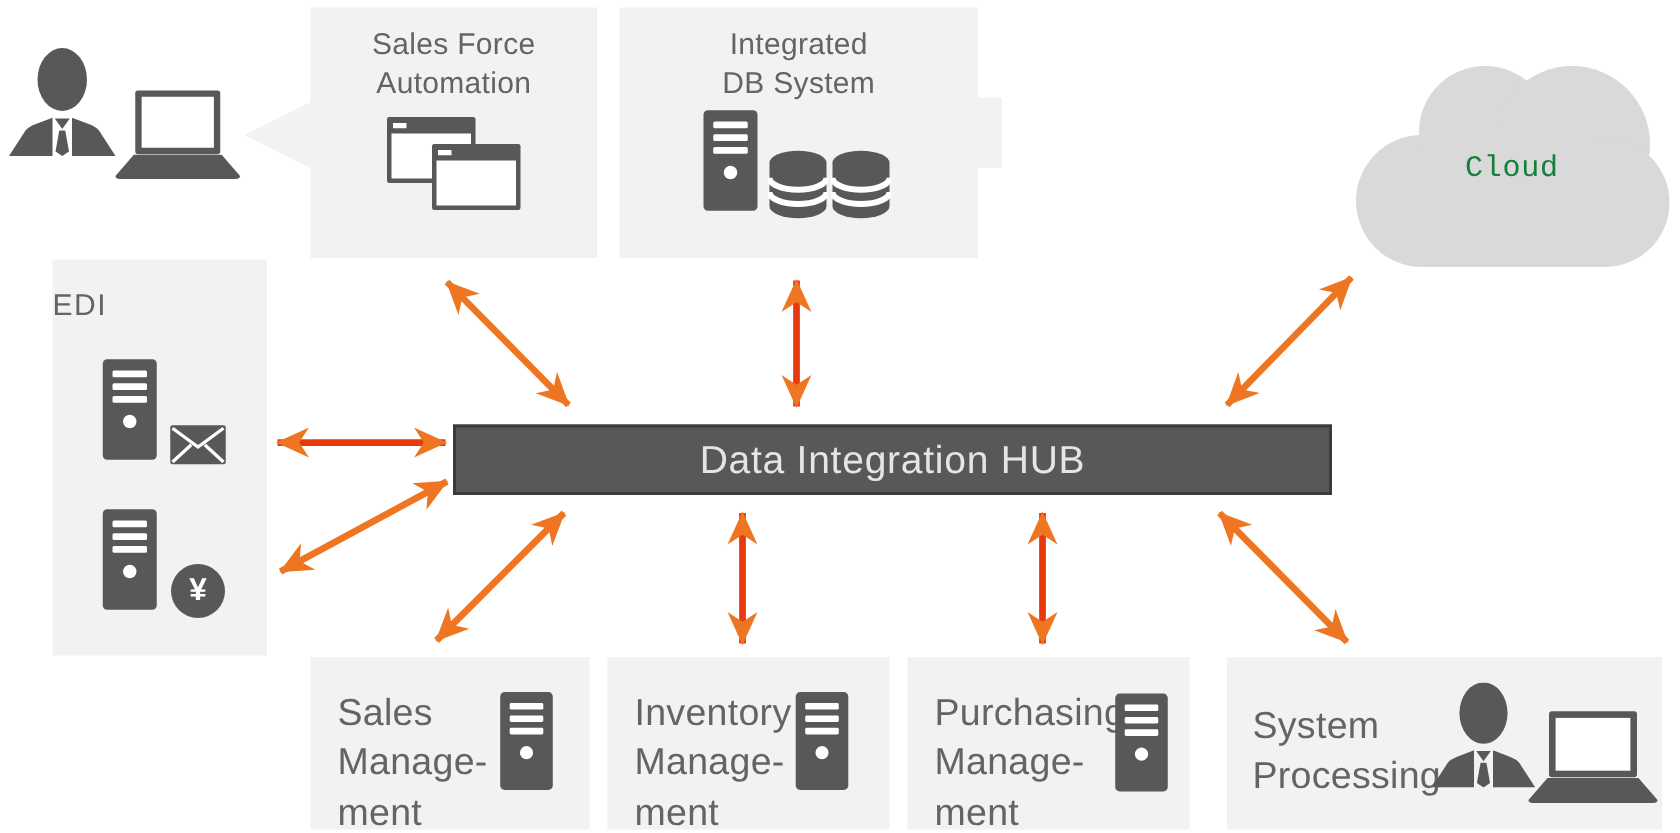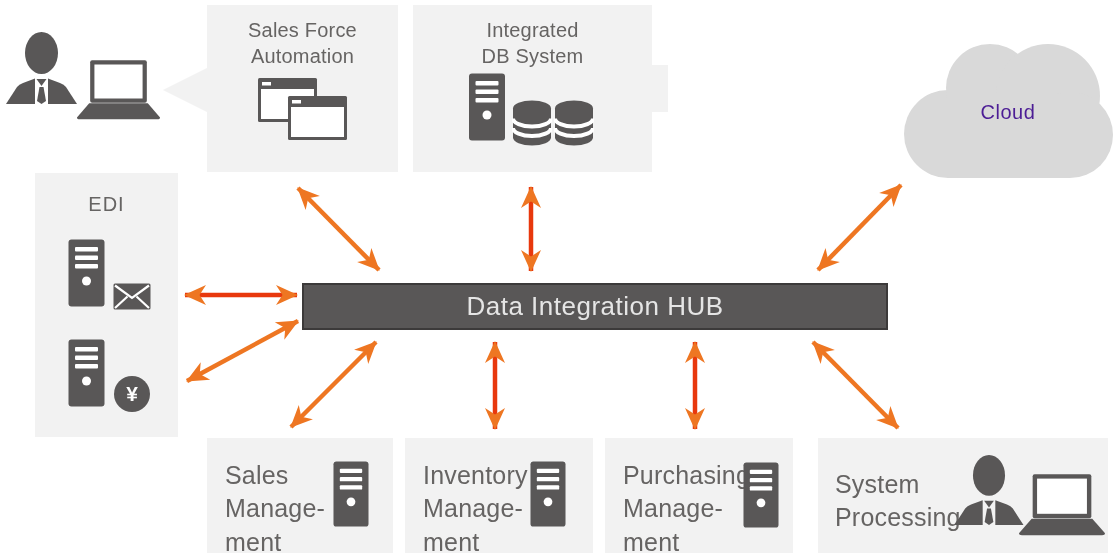--- a/index.html
+++ b/index.html
@@ -28,24 +28,24 @@
   }
   #speech-tail {
     position:absolute; left:163px; top:68px; width:0; height:0;
     border-right:44px solid #f2f2f2;
     border-top:22px solid transparent;
     border-bottom:22px solid transparent;
   }
   #connector-tab { position:absolute; left:652px; top:65px; width:16px; height:47px; background:#f2f2f2; }
   #cloud-label {
     position:absolute; left:898px; top:101px; width:220px; text-align:center;
-    color:#4c1d95; font-size:20px; letter-spacing:.5px;
+    color:#15803d; font-size:20px; letter-spacing:.5px;font-family:Liberation Mono, monospace;
   }
   #edi-label {
-    position:absolute; left:0; right:0; top:20px; text-align:center;
+    position:absolute; left:0; right:0; top:20px; text-align:left;
     color:#666463; font-size:20px; letter-spacing:1px;
   }
   .yen-badge {
     position:absolute; width:36px; height:36px; border-radius:50%;
     background:#595757; color:#fff; font-size:21px; font-weight:bold;
     line-height:36px; text-align:center;
   }
   #arrow-layer { position:absolute; left:0; top:0; pointer-events:none; }
 </style>
 </head>

